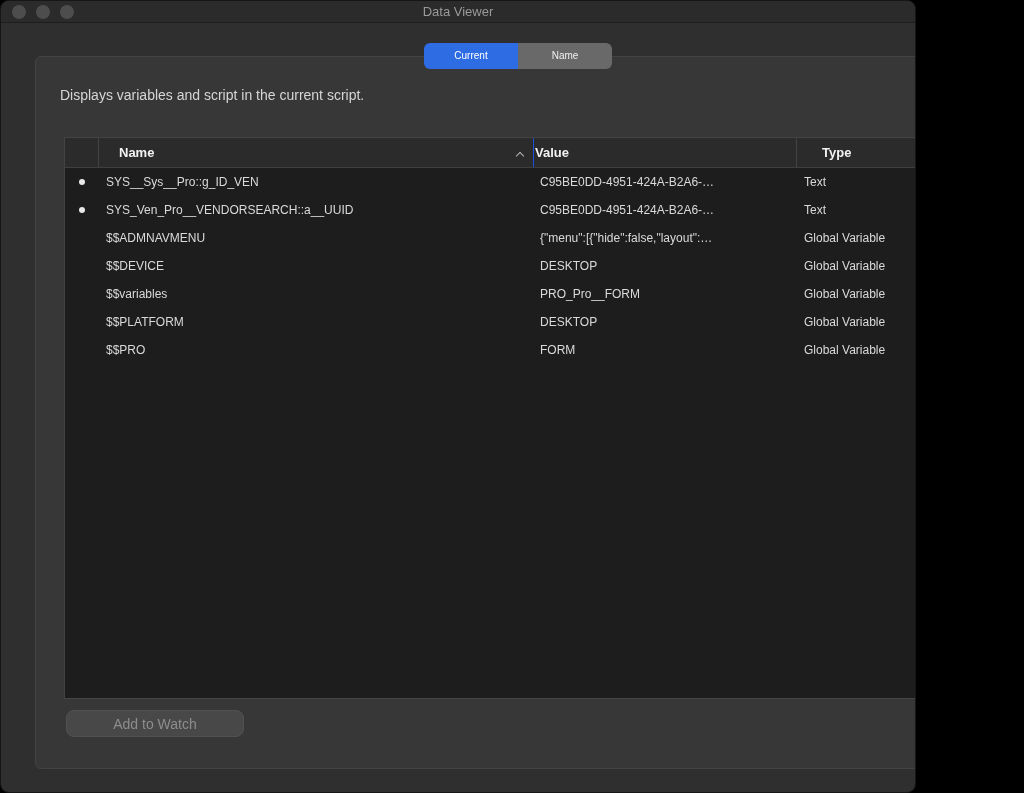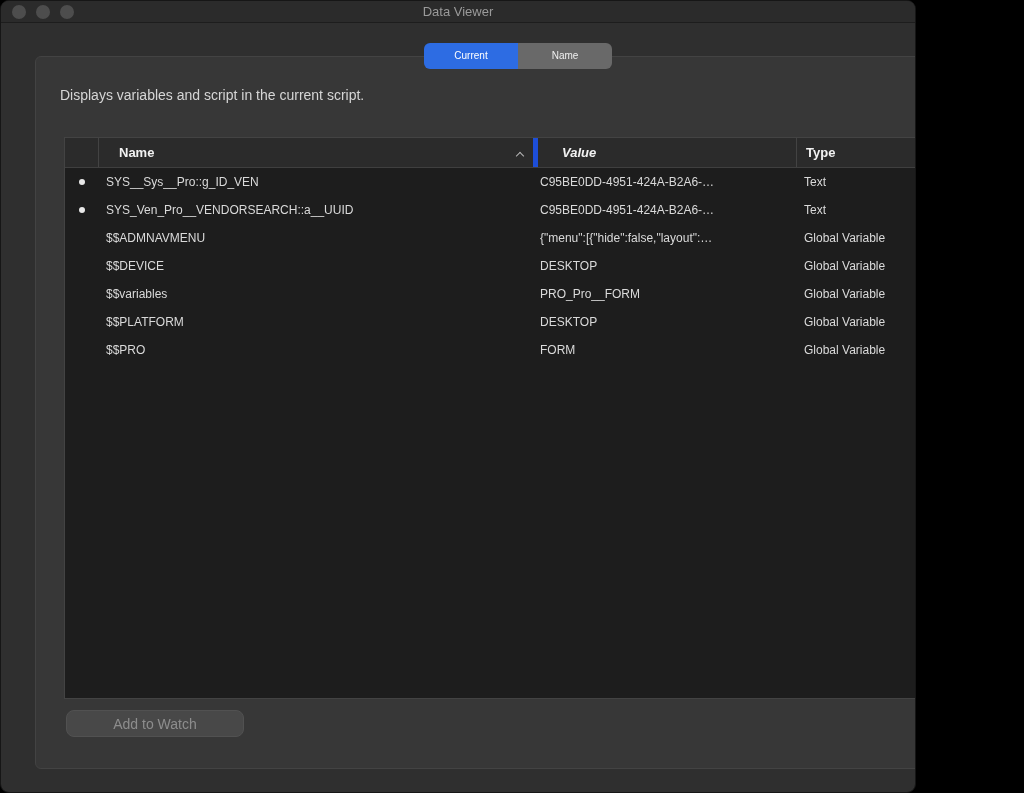--- a/index.html
+++ b/index.html
@@ -70,22 +70,22 @@
   }
   .thead {
     display: flex; height: 30px;
     background: #2b2b2b;
     border-bottom: 1px solid #3f3f3f;
     color: #f2f2f2; font-size: 13px; font-weight: bold;
   }
   .th { display: flex; align-items: center; position: relative; }
   .th-bullet { width: 33px; }
   .th-name  { width: 435px; border-left: 1px solid #434343; padding-left: 20px; }
-  .th-value { width: 263px; border-left: 5px solid #1d4ed8; padding-left: 24px; font-style: italic; }
-  .th-type  { flex: 1;      border-left: 1px solid #434343; padding-left: 9px; text-align: right; }
+  .th-value { width: 263px; border-left: 1px solid #1d4ed8; padding-left: 1px; }
+  .th-type  { flex: 1;      border-left: 1px solid #434343; padding-left: 25px; text-align: right; }
   .sort-caret {
     position: absolute; right: 9px; top: 13px;
     width: 7px; height: 7px;
   }
   .sort-caret::before {
     content: ""; position: absolute; left: 0; top: 2px;
     width: 5px; height: 5px;
     border-left: 1.5px solid #b5b5b5; border-top: 1.5px solid #b5b5b5;
     transform: rotate(45deg);
   }

